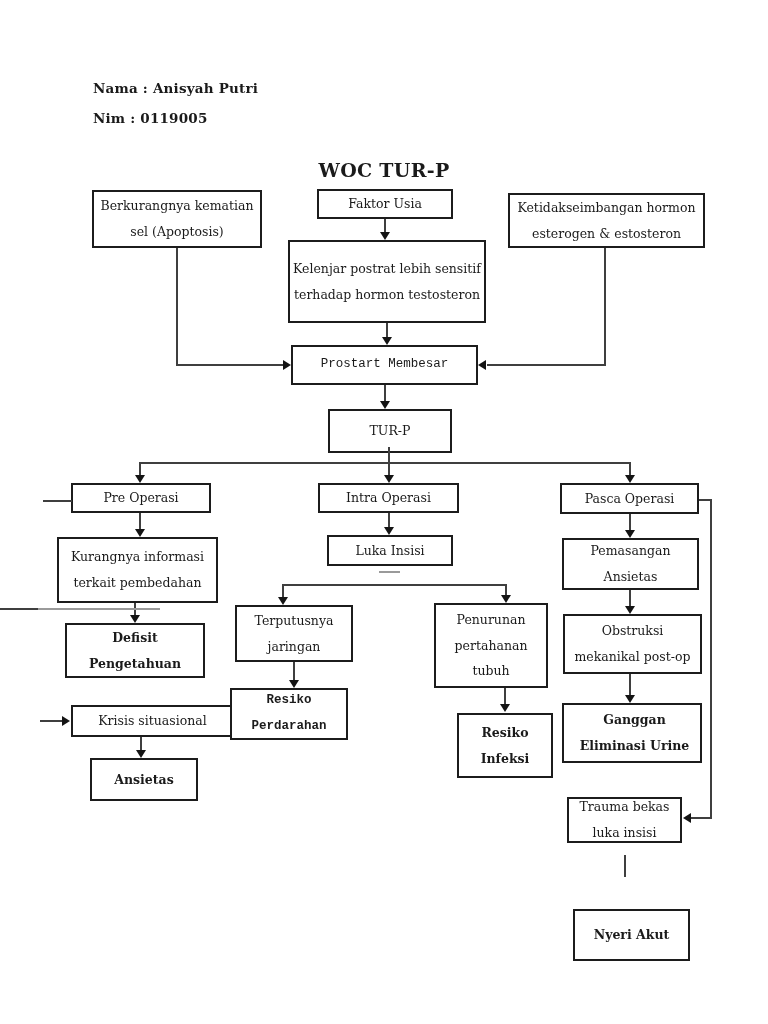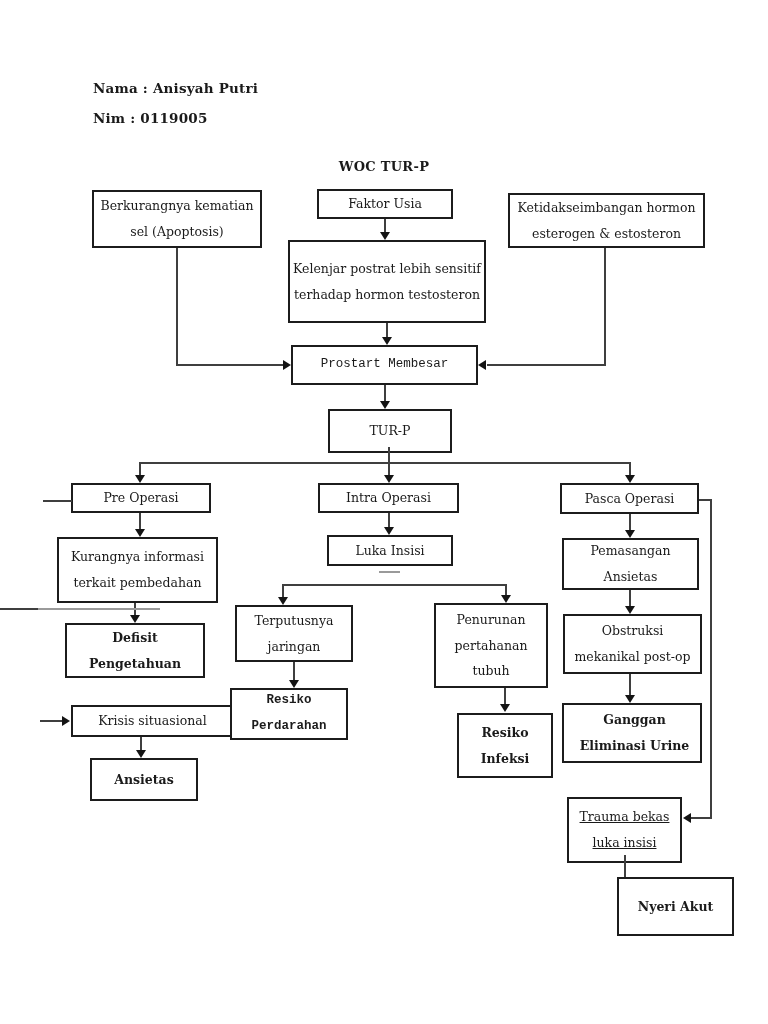--- a/index.html
+++ b/index.html
@@ -7,21 +7,21 @@
     width:768px;height:1024px;position:relative;overflow:hidden;
     background:#ffffff;
     font-family:"DejaVu Serif","Liberation Serif",serif;
   }
   .hdr{
     position:absolute;font-weight:bold;font-size:13.5px;color:#1a1a1a;
     letter-spacing:.2px;white-space:nowrap;
   }
   .title{
     position:absolute;left:0;top:159px;width:768px;text-align:center;
-    font-weight:bold;font-size:13px;color:#1a1a1a;letter-spacing:.3px;
+    font-weight:bold;font-size:19px;color:#1a1a1a;letter-spacing:.3px;
   }
   .box{
     position:absolute;box-sizing:border-box;background:#fff;
     border:2px solid #1c1c1c;
     display:flex;align-items:center;justify-content:center;
     text-align:center;font-size:12.5px;line-height:2.05;color:#1a1a1a;
     padding:0 3px;
   }
   .box.bold{font-weight:bold;}
   .hline{position:absolute;height:2px;background:#3f3f3f;}
@@ -53,22 +53,22 @@
 <div class="box" style="left:71px;top:705px;width:163px;height:32px;">Krisis situasional</div>
 <div class="box bold" style="left:90px;top:758px;width:108px;height:43px;">Ansietas</div>
 <div class="box" style="left:327px;top:535px;width:126px;height:31px;">Luka Insisi</div>
 <div class="box" style="left:235px;top:605px;width:118px;height:57px;">Terputusnya jaringan</div>
 <div class="box bold" style="left:230px;top:688px;width:118px;height:52px;font-family:Liberation Mono, monospace;">Resiko Perdarahan</div>
 <div class="box" style="left:434px;top:603px;width:114px;height:85px;">Penurunan pertahanan tubuh</div>
 <div class="box bold" style="left:457px;top:713px;width:96px;height:65px;text-align:center;">Resiko Infeksi</div>
 <div class="box" style="left:562px;top:538px;width:137px;height:52px;">Pemasangan Ansietas</div>
 <div class="box" style="left:563px;top:614px;width:139px;height:60px;">Obstruksi mekanikal post-op</div>
 <div class="box bold" style="left:562px;top:703px;width:140px;height:60px;padding-left:8px;">Ganggan Eliminasi Urine</div>
-<div class="box" style="left:567px;top:797px;width:115px;height:66px;text-decoration:underline;">Trauma bekas luka insisi</div>
-<div class="box bold" style="left:573px;top:877px;width:117px;height:59px;margin-left:44px;">Nyeri Akut</div>
+<div class="box" style="left:567px;top:797px;width:115px;height:46px;">Trauma bekas luka insisi</div>
+<div class="box bold" style="left:573px;top:909px;width:117px;height:52px;">Nyeri Akut</div>
 
 <div class="vline" style="left:176px;top:248px;height:117px;"></div>
 <div class="hline" style="left:176px;top:364px;width:107px;"></div>
 <div class="arr right" style="left:283px;top:360px;"></div>
 
 <div class="vline" style="left:384px;top:219px;height:15px;"></div>
 <div class="arr down" style="left:380px;top:232px;"></div>
 
 <div class="vline" style="left:386px;top:323px;height:16px;"></div>
 <div class="arr down" style="left:382px;top:337px;"></div>

